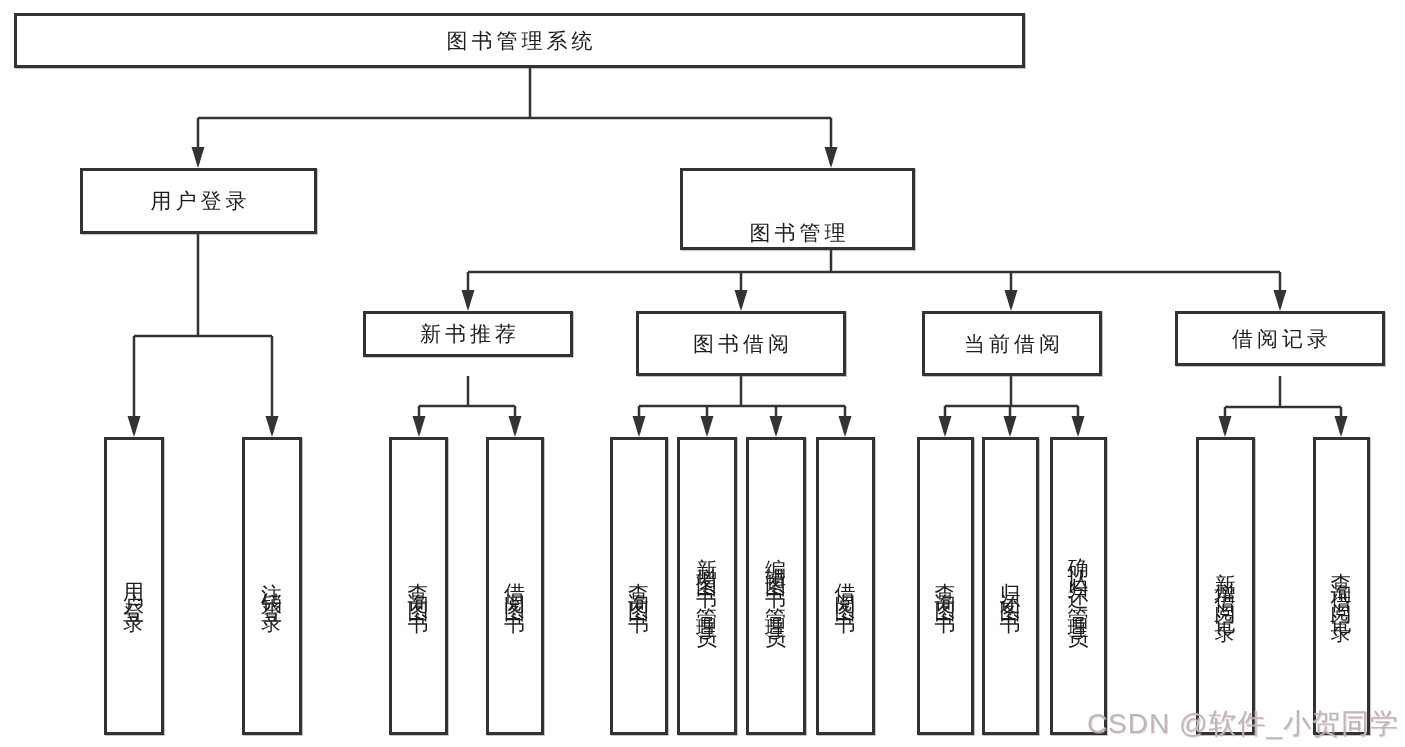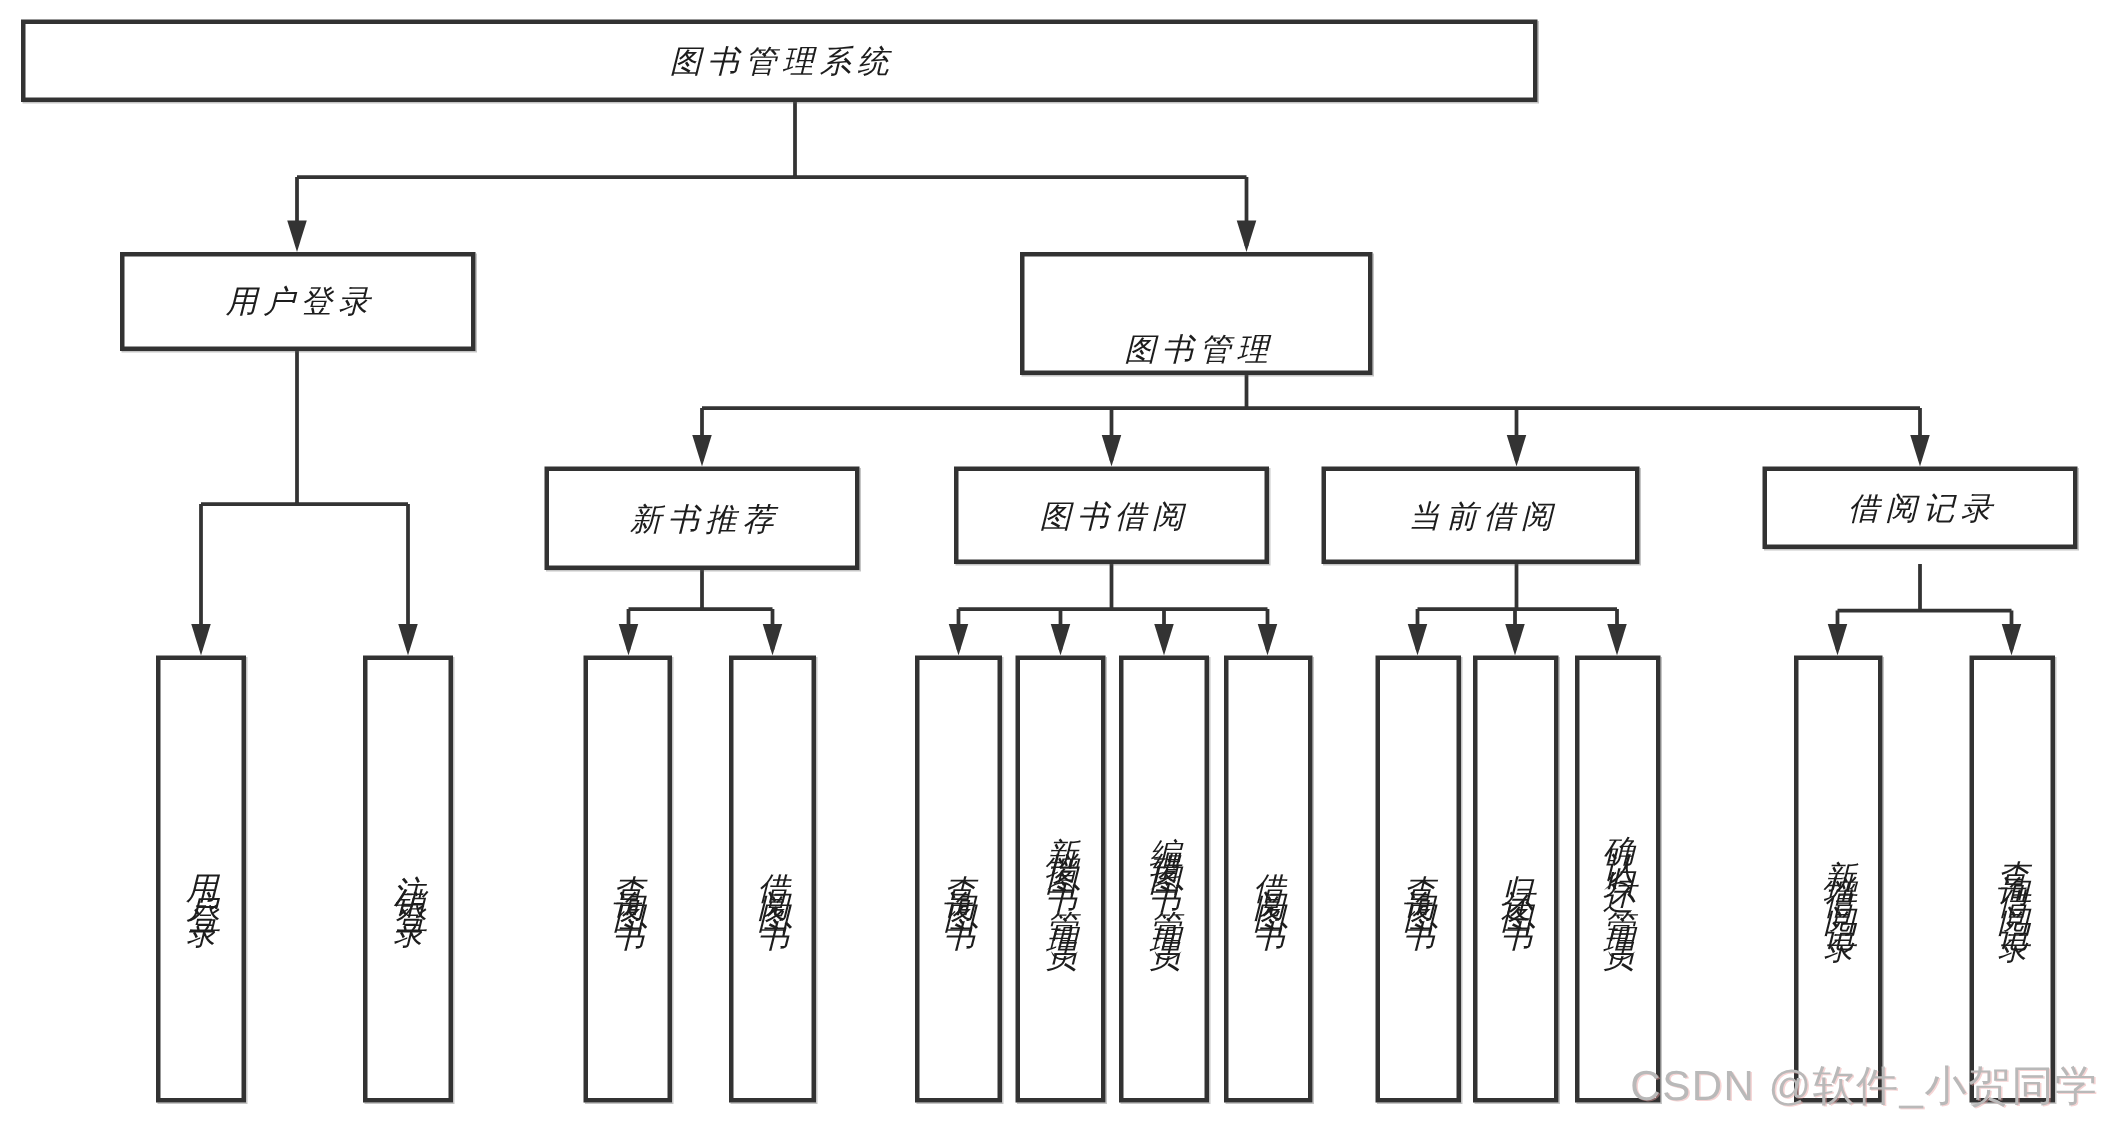--- a/index.html
+++ b/index.html
@@ -24,21 +24,20 @@
   .box {
     position: absolute;
     background: #ffffff;
     border: 3px solid #323232;
     color: #1d1d1d;
     display: flex;
     align-items: center;
     justify-content: center;
     z-index: 2;
     box-shadow: 1px 1px 0 rgba(90,90,90,0.35);
-    font-style: italic;
   }
 
   .box.h { font-size: 21px; letter-spacing: 4px; text-indent: 4px; white-space: nowrap; }
 
   .box.v span.vtext {
     writing-mode: vertical-rl;
     text-orientation: mixed;
     font-size: 21px;
     line-height: 1;
     letter-spacing: 10px;
@@ -109,27 +108,27 @@
     <span>图书管理系统</span>
   </div>
 
   <div class="box h" style="left:80px; top:168px; width:237px; height:66px;">
     <span>用户登录</span>
   </div>
   <div class="box h" style="left:680px; top:168px; width:235px; height:82px;align-items:flex-end;">
     <span>图书管理</span>
   </div>
 
-  <div class="box h" style="left:363px; top:311px; width:210px; height:69px;">
+  <div class="box h" style="left:363px; top:311px; width:210px; height:46px;">
     <span>新书推荐</span>
   </div>
   <div class="box h" style="left:636px; top:311px; width:210px; height:65px;">
     <span>图书借阅</span>
   </div>
-  <div class="box h" style="left:881px; top:311px; width:212px; height:65px;">
+  <div class="box h" style="left:922px; top:311px; width:180px; height:65px;">
     <span>当前借阅</span>
   </div>
   <div class="box h" style="left:1175px; top:311px; width:210px; height:55px;">
     <span>借阅记录</span>
   </div>
 
   <div class="box v" style="left:104px; top:437px; width:60px; height:298px;">
     <span class="vtext">用户登录</span>
   </div>
   <div class="box v" style="left:242px; top:437px; width:60px; height:298px;">

